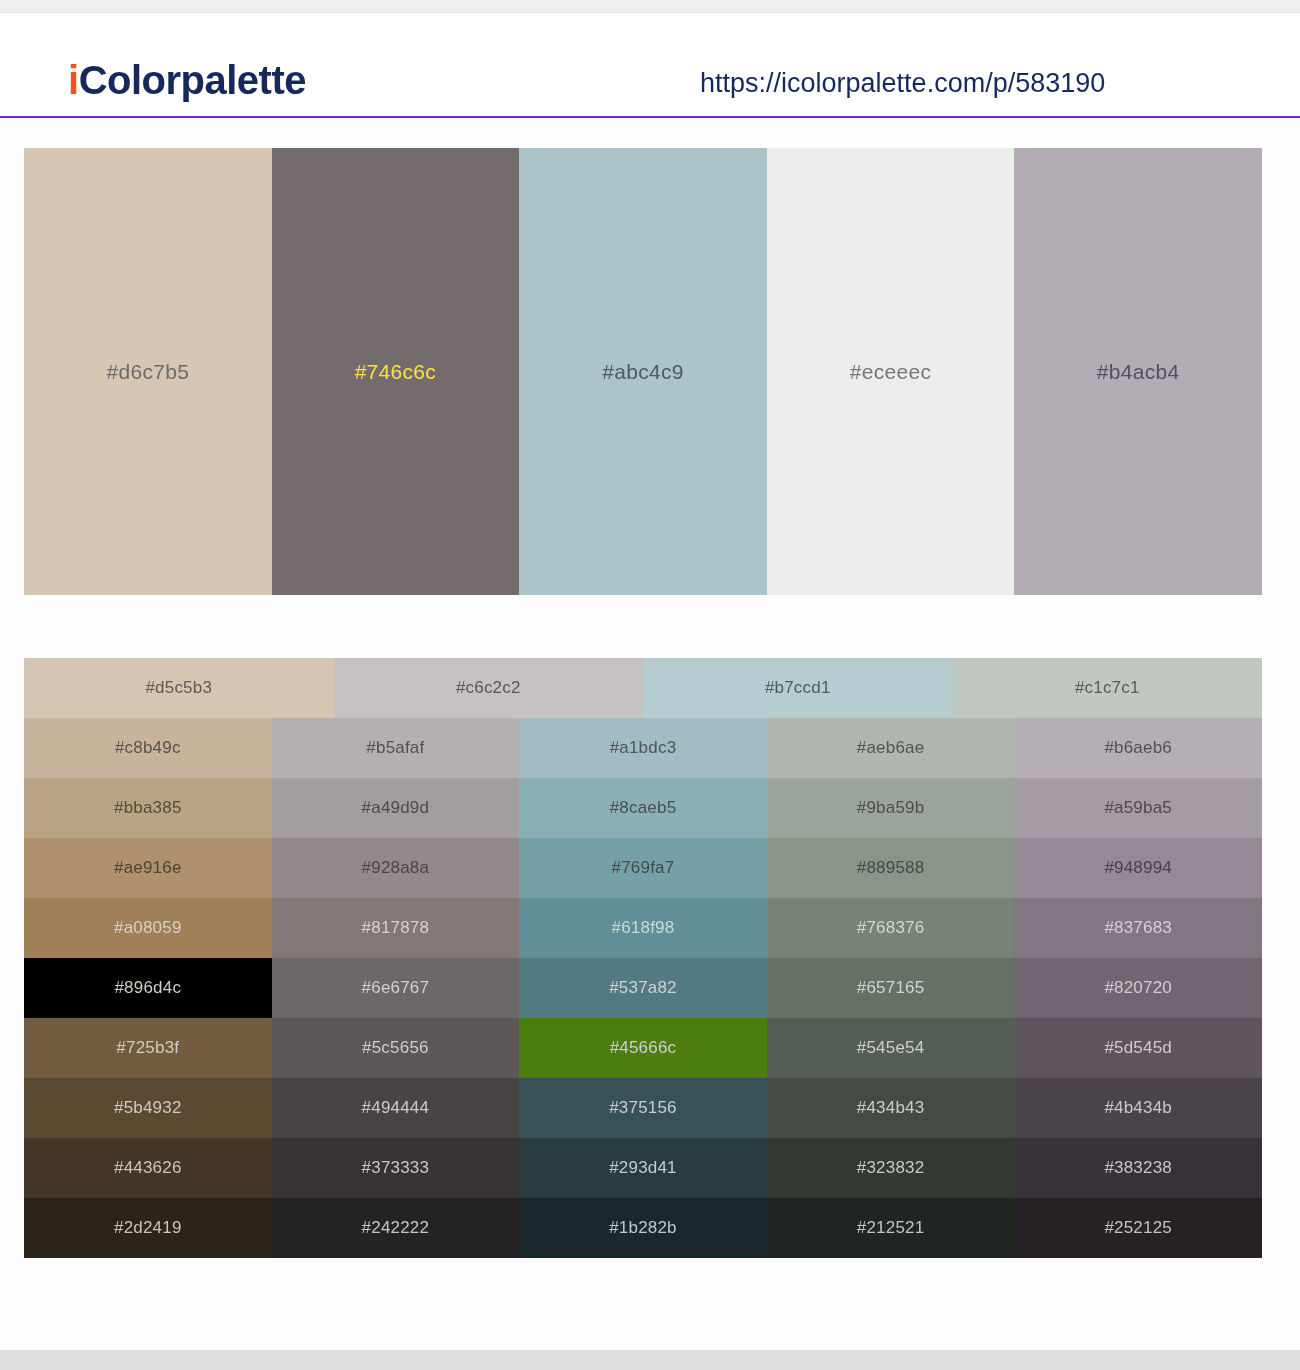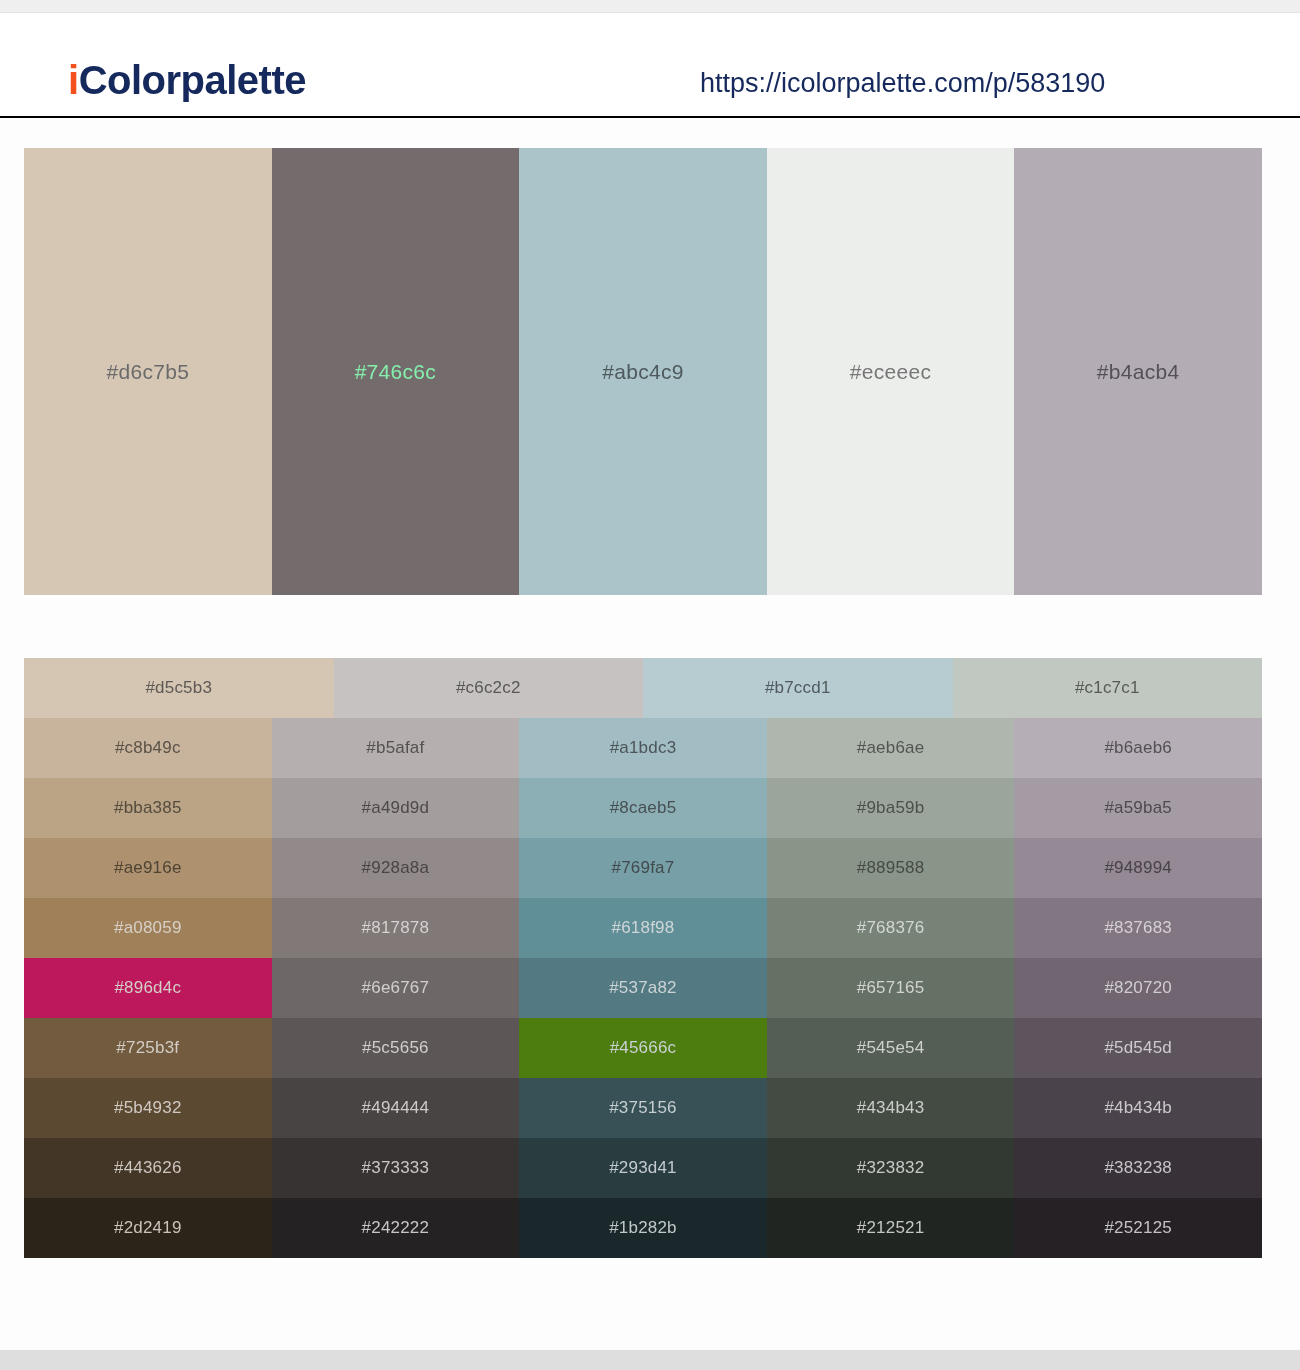--- a/index.html
+++ b/index.html
@@ -19,21 +19,21 @@
     width: 1300px; height: 13px;
     background: #efefef;
     border-bottom: 1px solid #e4e4e4;
   }
 
   
   .header {
     position: absolute; top: 14px; left: 0;
     width: 1300px; height: 104px;
     background: #ffffff;
-    border-bottom: 2px solid #000000;
+    border-bottom: 2px solid #6d28d9;
   }
   .logo {
     position: absolute;
     left: 68px; top: 46px;
     font-size: 40px;
     font-weight: bold;
     letter-spacing: -0.5px;
     line-height: 1;
     white-space: nowrap;
   }
@@ -120,21 +120,21 @@
     <div class="page-url">https://icolorpalette.com/p/583190</div>
   </div>
 
   <div class="content-bg"></div>
 
   <div class="palette-strip" id="palette-strip">
       <div class="palette-cell" style="background: rgb(214, 199, 181);">
         <span class="swatch-label" style="color: rgb(107, 107, 107);">#d6c7b5</span>
       </div>
       <div class="palette-cell" style="background: rgb(116, 108, 108);">
-        <span class="swatch-label" style="color: #86efac; text-align: center;">#746c6c</span>
+        <span class="swatch-label" style="color: #fde047; text-align: center;">#746c6c</span>
       </div>
       <div class="palette-cell" style="background: rgb(171, 196, 201);">
         <span class="swatch-label" style="color: rgb(78, 90, 94);">#abc4c9</span>
       </div>
       <div class="palette-cell" style="background: rgb(236, 238, 236);">
         <span class="swatch-label" style="color: rgb(118, 118, 118);">#eceeec</span>
       </div>
       <div class="palette-cell" style="background: rgb(180, 172, 180);">
         <span class="swatch-label" style="color: rgb(84, 80, 90);">#b4acb4</span>
       </div>
@@ -169,21 +169,21 @@
         <div class="shade-cell" style="background: rgb(148, 137, 148); color: rgb(72, 67, 72);">#948994</div>
       </div>
       <div class="shades-row">
         <div class="shade-cell" style="background: rgb(160, 128, 89); color: rgb(215, 208, 200);">#a08059</div>
         <div class="shade-cell" style="background: rgb(129, 120, 120); color: rgb(213, 210, 210);">#817878</div>
         <div class="shade-cell" style="background: rgb(97, 143, 152); color: rgb(207, 214, 216);">#618f98</div>
         <div class="shade-cell" style="background: rgb(118, 131, 118); color: rgb(211, 214, 211);">#768376</div>
         <div class="shade-cell" style="background: rgb(131, 118, 131); color: rgb(212, 209, 212);">#837683</div>
       </div>
       <div class="shades-row">
-        <div class="shade-cell" style="background: #be185d; color: rgb(212, 206, 198);">#896d4c</div>
+        <div class="shade-cell" style="background: #000000; color: rgb(212, 206, 198);">#896d4c</div>
         <div class="shade-cell" style="background: rgb(110, 103, 103); color: rgb(210, 207, 207);">#6e6767</div>
         <div class="shade-cell" style="background: rgb(83, 122, 130); color: rgb(204, 211, 213);">#537a82</div>
         <div class="shade-cell" style="background: rgb(101, 113, 101); color: rgb(208, 211, 208);">#657165</div>
         <div class="shade-cell" style="background: rgb(112, 101, 112); color: rgb(209, 206, 209);">#820720</div>
       </div>
       <div class="shades-row">
         <div class="shade-cell" style="background: rgb(114, 91, 63); color: rgb(210, 204, 196);">#725b3f</div>
         <div class="shade-cell" style="background: rgb(92, 86, 86); color: rgb(208, 205, 205);">#5c5656</div>
         <div class="shade-cell" style="background: #4d7c0f; color: rgb(202, 209, 211);">#45666c</div>
         <div class="shade-cell" style="background: rgb(84, 94, 84); color: rgb(205, 208, 205);">#545e54</div>

